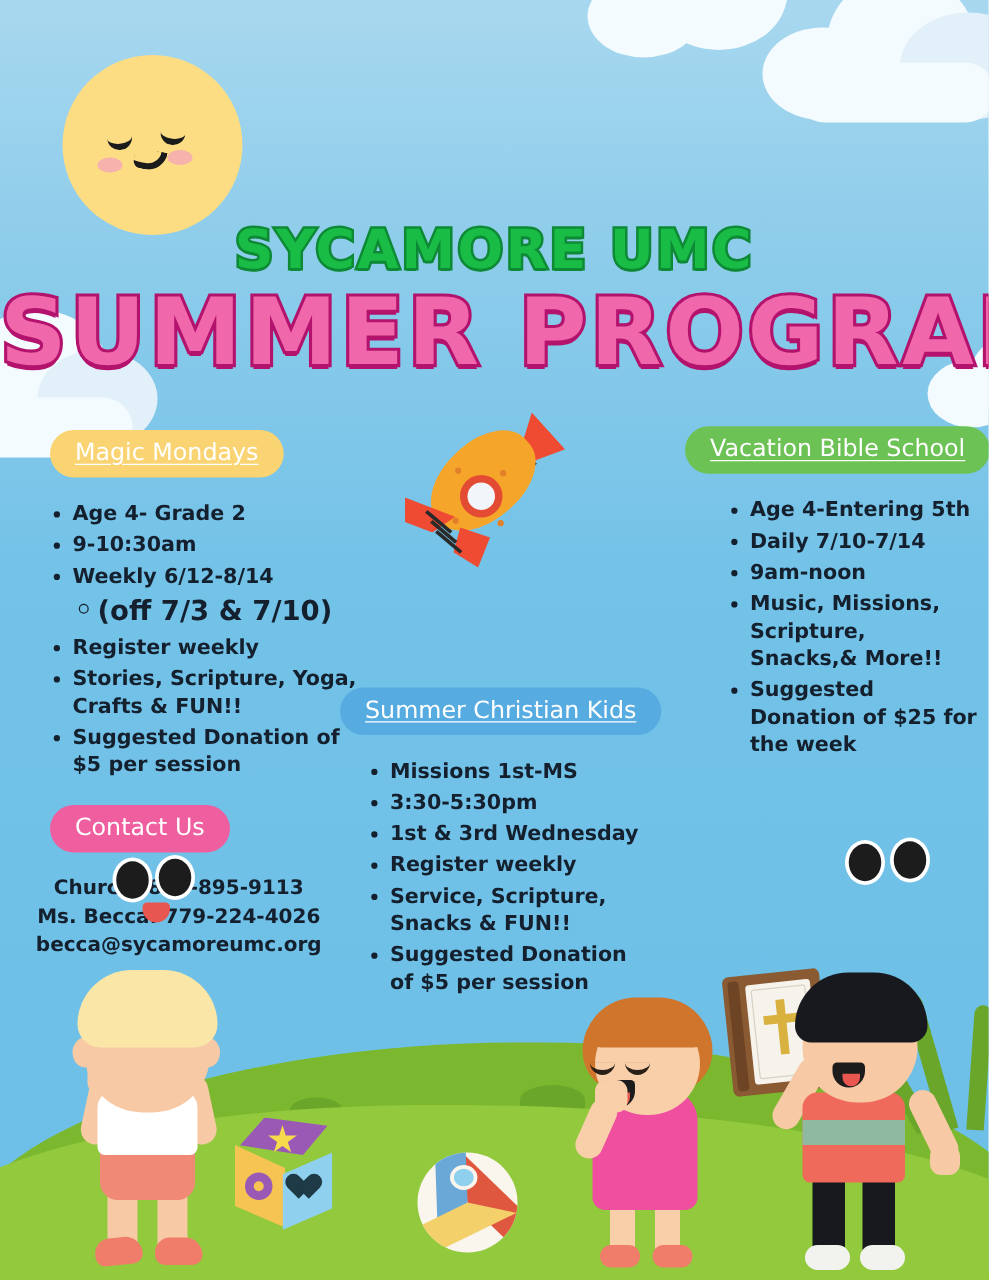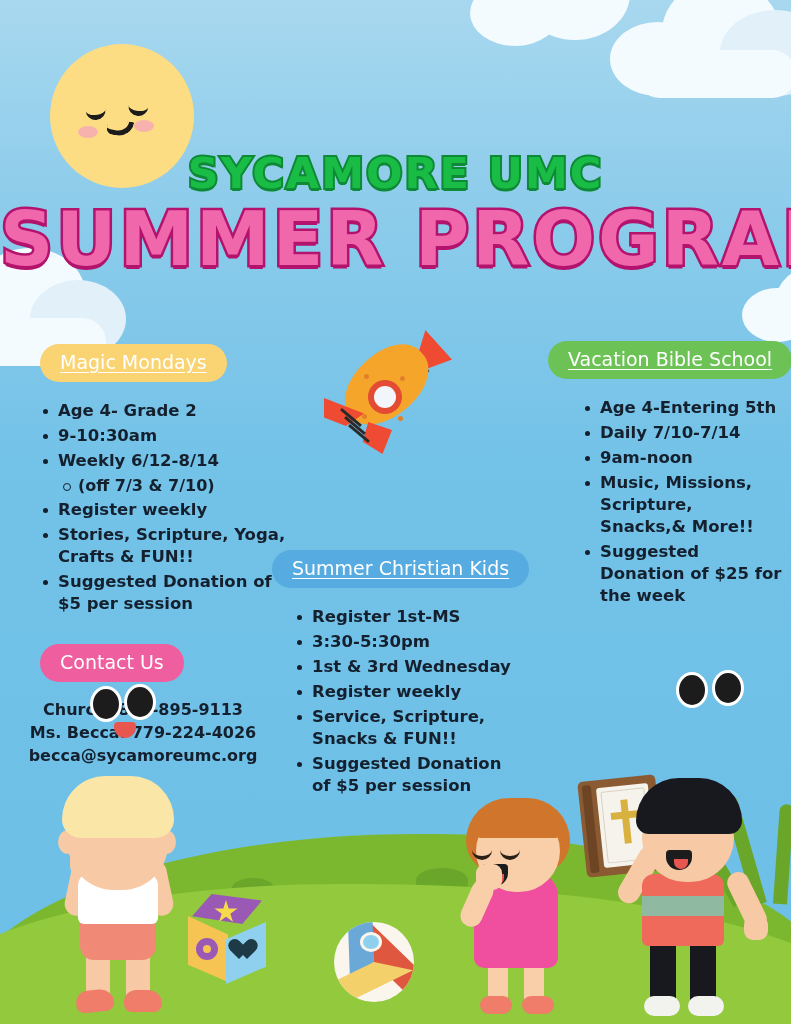--- a/index.html
+++ b/index.html
@@ -95,20 +95,21 @@
   .rk-flame.f3 { left: 34px; top: 96px; }
   .rk-dot { position: absolute; width: 5px; height: 5px; border-radius: 50%;
             background: #e2802a; }
 
   
   .title-top, .title-main {
     position: absolute; width: 100%; text-align: center;
     font-family: "DejaVu Sans", sans-serif;
     font-weight: bold; letter-spacing: 2px;
     white-space: nowrap;
+    margin-top: 27px;
   }
   .title-top {
     top: 148px; left: 0; font-size: 43px; color: #19bd45;
     -webkit-text-stroke: 4px #0e8a36; paint-order: stroke fill;
     text-shadow: 0 3px 0 #0e8a36;
   }
   .title-main {
     top: 196px; left: 0; font-size: 74px; color: #f068ab;
     -webkit-text-stroke: 5px #b3136d; paint-order: stroke fill;
     text-shadow: 0 4px 0 #b3136d;
@@ -144,21 +145,21 @@
     color: #14202e;
     font-family: "DejaVu Sans", sans-serif;
   }
   ul.items > li::before {
     content: "";
     position: absolute; left: 3px; top: 9px;
     width: 5px; height: 5px; border-radius: 50%;
     background: #14202e;
   }
   ul.items > li.sub {
-    padding-left: 38px; font-size: 16px;
+    padding-left: 38px; font-size: 22px;
   }
   ul.items > li.sub::before {
     left: 23px; top: 8px;
     width: 6px; height: 6px; background: transparent;
     border: 1.6px solid #14202e; border-radius: 50%;
   }
 
   #sec-magic { left: 40px; top: 344px; width: 250px; }
   #sec-sck   { left: 272px; top: 511px; width: 250px; }
   #sec-vbs   { left: 548px; top: 341px; width: 236px; }
@@ -389,21 +390,21 @@
       <li class="sub">(off 7/3 &amp; 7/10)</li>
       <li>Register weekly</li>
       <li>Stories, Scripture, Yoga, Crafts &amp; FUN!!</li>
       <li>Suggested Donation of $5 per session</li>
     </ul>
   </div>
 
   <div class="section" id="sec-sck">
     <span class="badge blue">Summer Christian Kids</span>
     <ul class="items" style="margin-left:22px;">
-      <li>Register 1st-MS</li>
+      <li>Missions 1st-MS</li>
       <li>3:30-5:30pm</li>
       <li>1st &amp; 3rd Wednesday</li>
       <li>Register weekly</li>
       <li>Service, Scripture, Snacks &amp; FUN!!</li>
       <li>Suggested Donation of $5 per session</li>
     </ul>
   </div>
 
   <div class="section" id="sec-vbs">
     <span class="badge green">Vacation Bible School</span>

